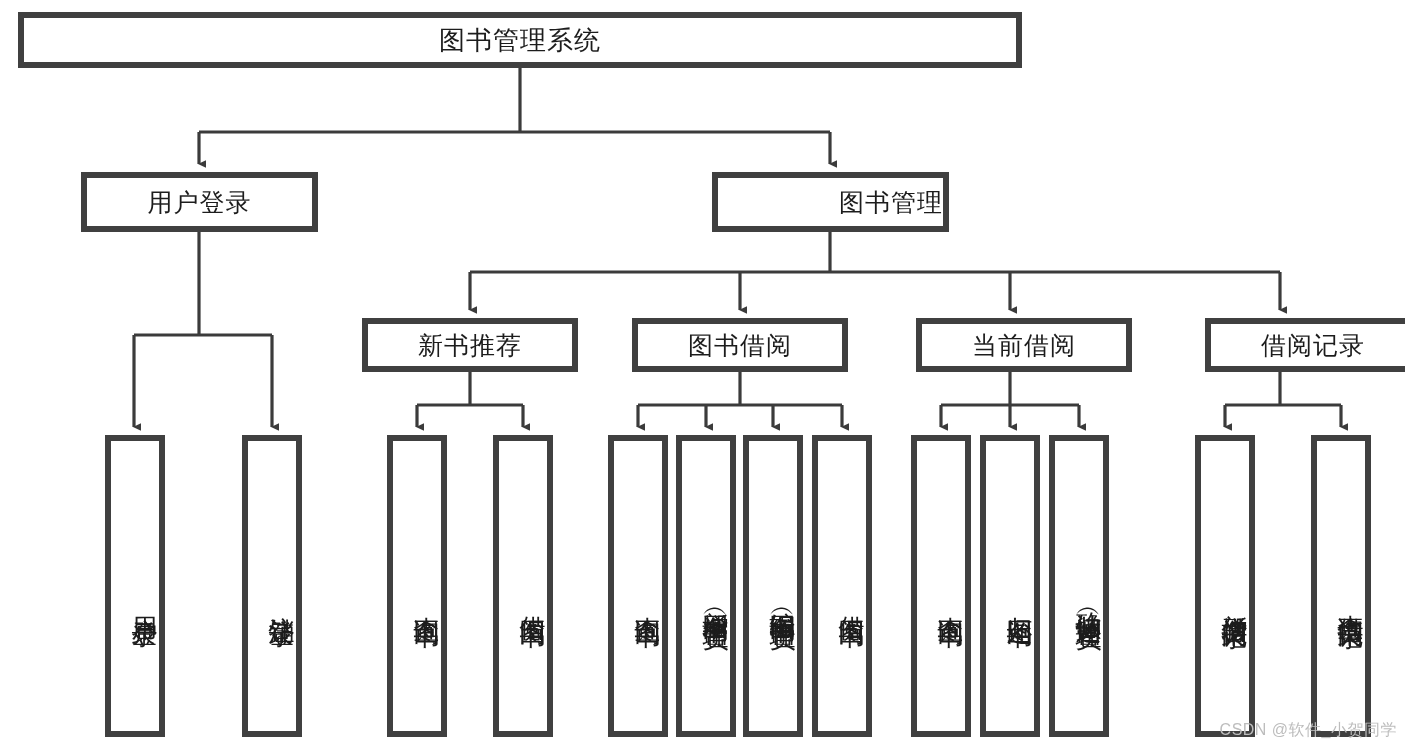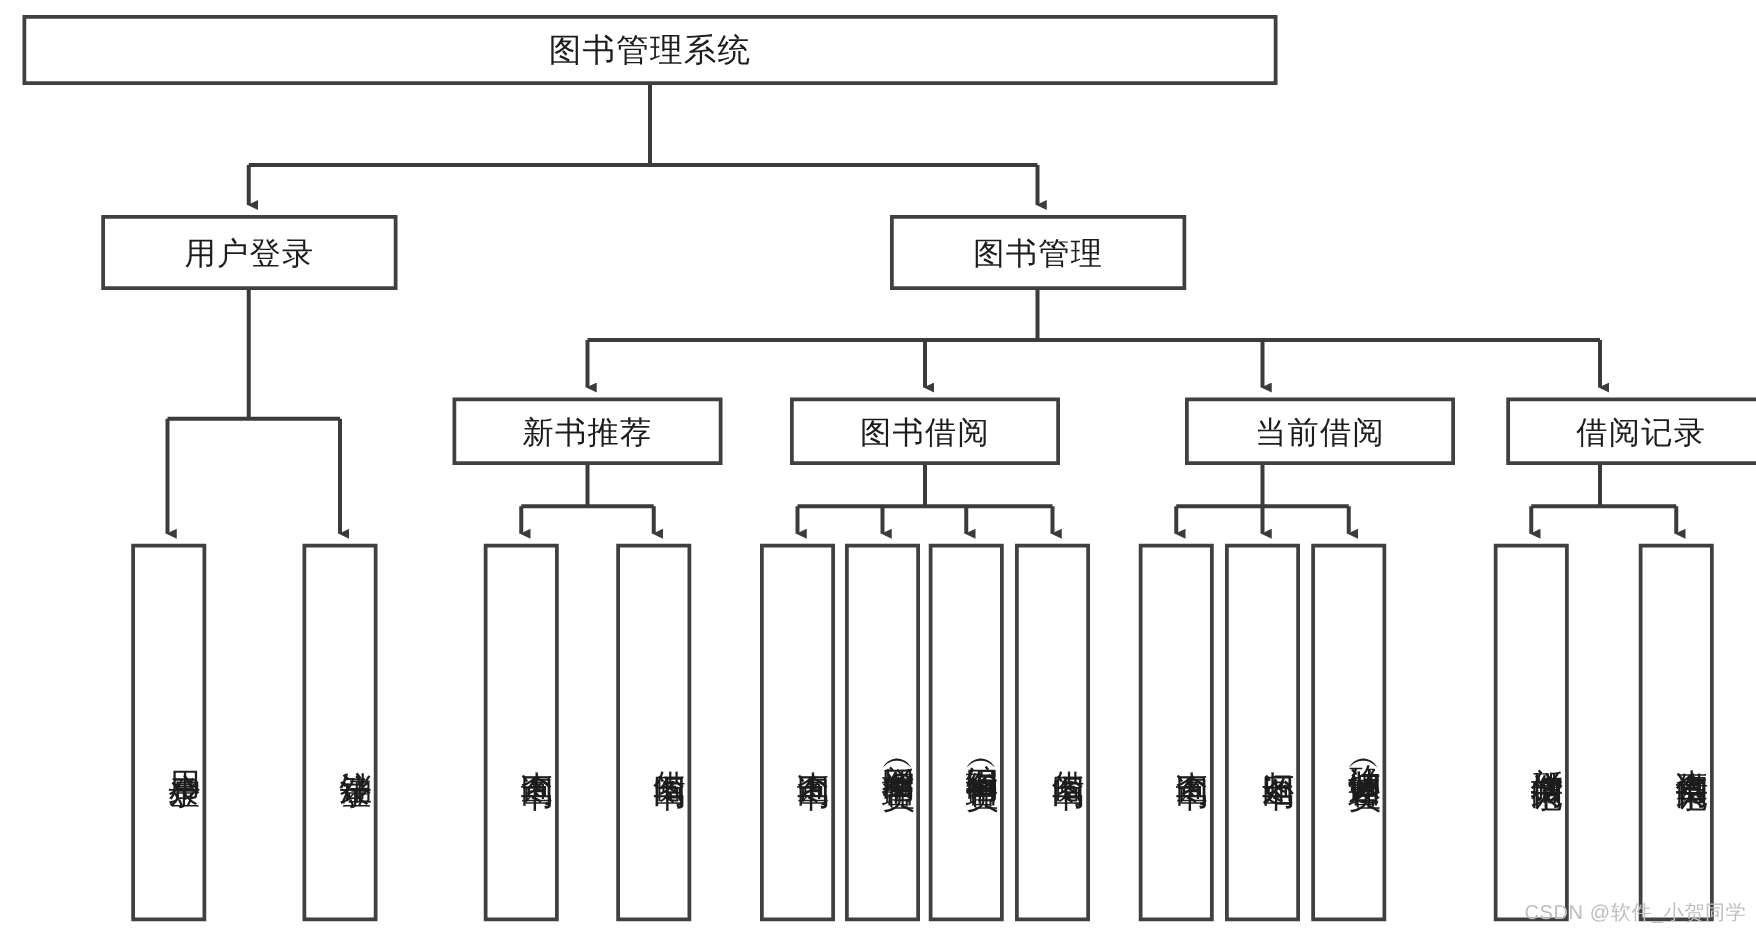--- a/index.html
+++ b/index.html
@@ -13,21 +13,21 @@
   #canvas {
     position: relative;
     width: 1405px;
     height: 747px;
     background: #ffffff;
     overflow: hidden;
   }
   .node {
     position: absolute;
     box-sizing: border-box;
-    border: 3px solid #404040;
+    border: 6px solid #404040;
     background: #ffffff;
     display: flex;
     align-items: center;
     justify-content: center;
     color: #1c1c1c;
   }
   .node.horiz {
     font-size: 25px;
     letter-spacing: 1px;
   }
@@ -124,31 +124,31 @@
     </g>
   </svg>
 
   <div class="node horiz root" style="left:18px; top:12px; width:1004px; height:56px;">
     <span>图书管理系统</span>
   </div>
 
   <div class="node horiz" style="left:81px; top:172px; width:237px; height:60px;">
     <span>用户登录</span>
   </div>
-  <div class="node horiz" style="left:712px; top:172px; width:237px; height:60px;">
+  <div class="node horiz" style="left:712px; top:172px; width:237px; height:60px;justify-content:flex-end;">
     <span>图书管理</span>
   </div>
 
   <div class="node horiz" style="left:632px; top:318px; width:216px; height:54px;">
     <span>图书借阅</span>
   </div>
   <div class="node horiz" style="left:362px; top:318px; width:216px; height:54px;">
     <span>新书推荐</span>
   </div>
-  <div class="node horiz" style="left:948px; top:318px; width:216px; height:54px;">
+  <div class="node horiz" style="left:916px; top:318px; width:216px; height:54px;">
     <span>当前借阅</span>
   </div>
   <div class="node horiz" style="left:1205px; top:318px; width:216px; height:54px;">
     <span>借阅记录</span>
   </div>
 
   <div class="node vert" style="left:105px; top:435px; width:60px; height:302px;">
     <span class="vtext">用户登录</span>
   </div>
   <div class="node vert" style="left:242px; top:435px; width:60px; height:302px;">

